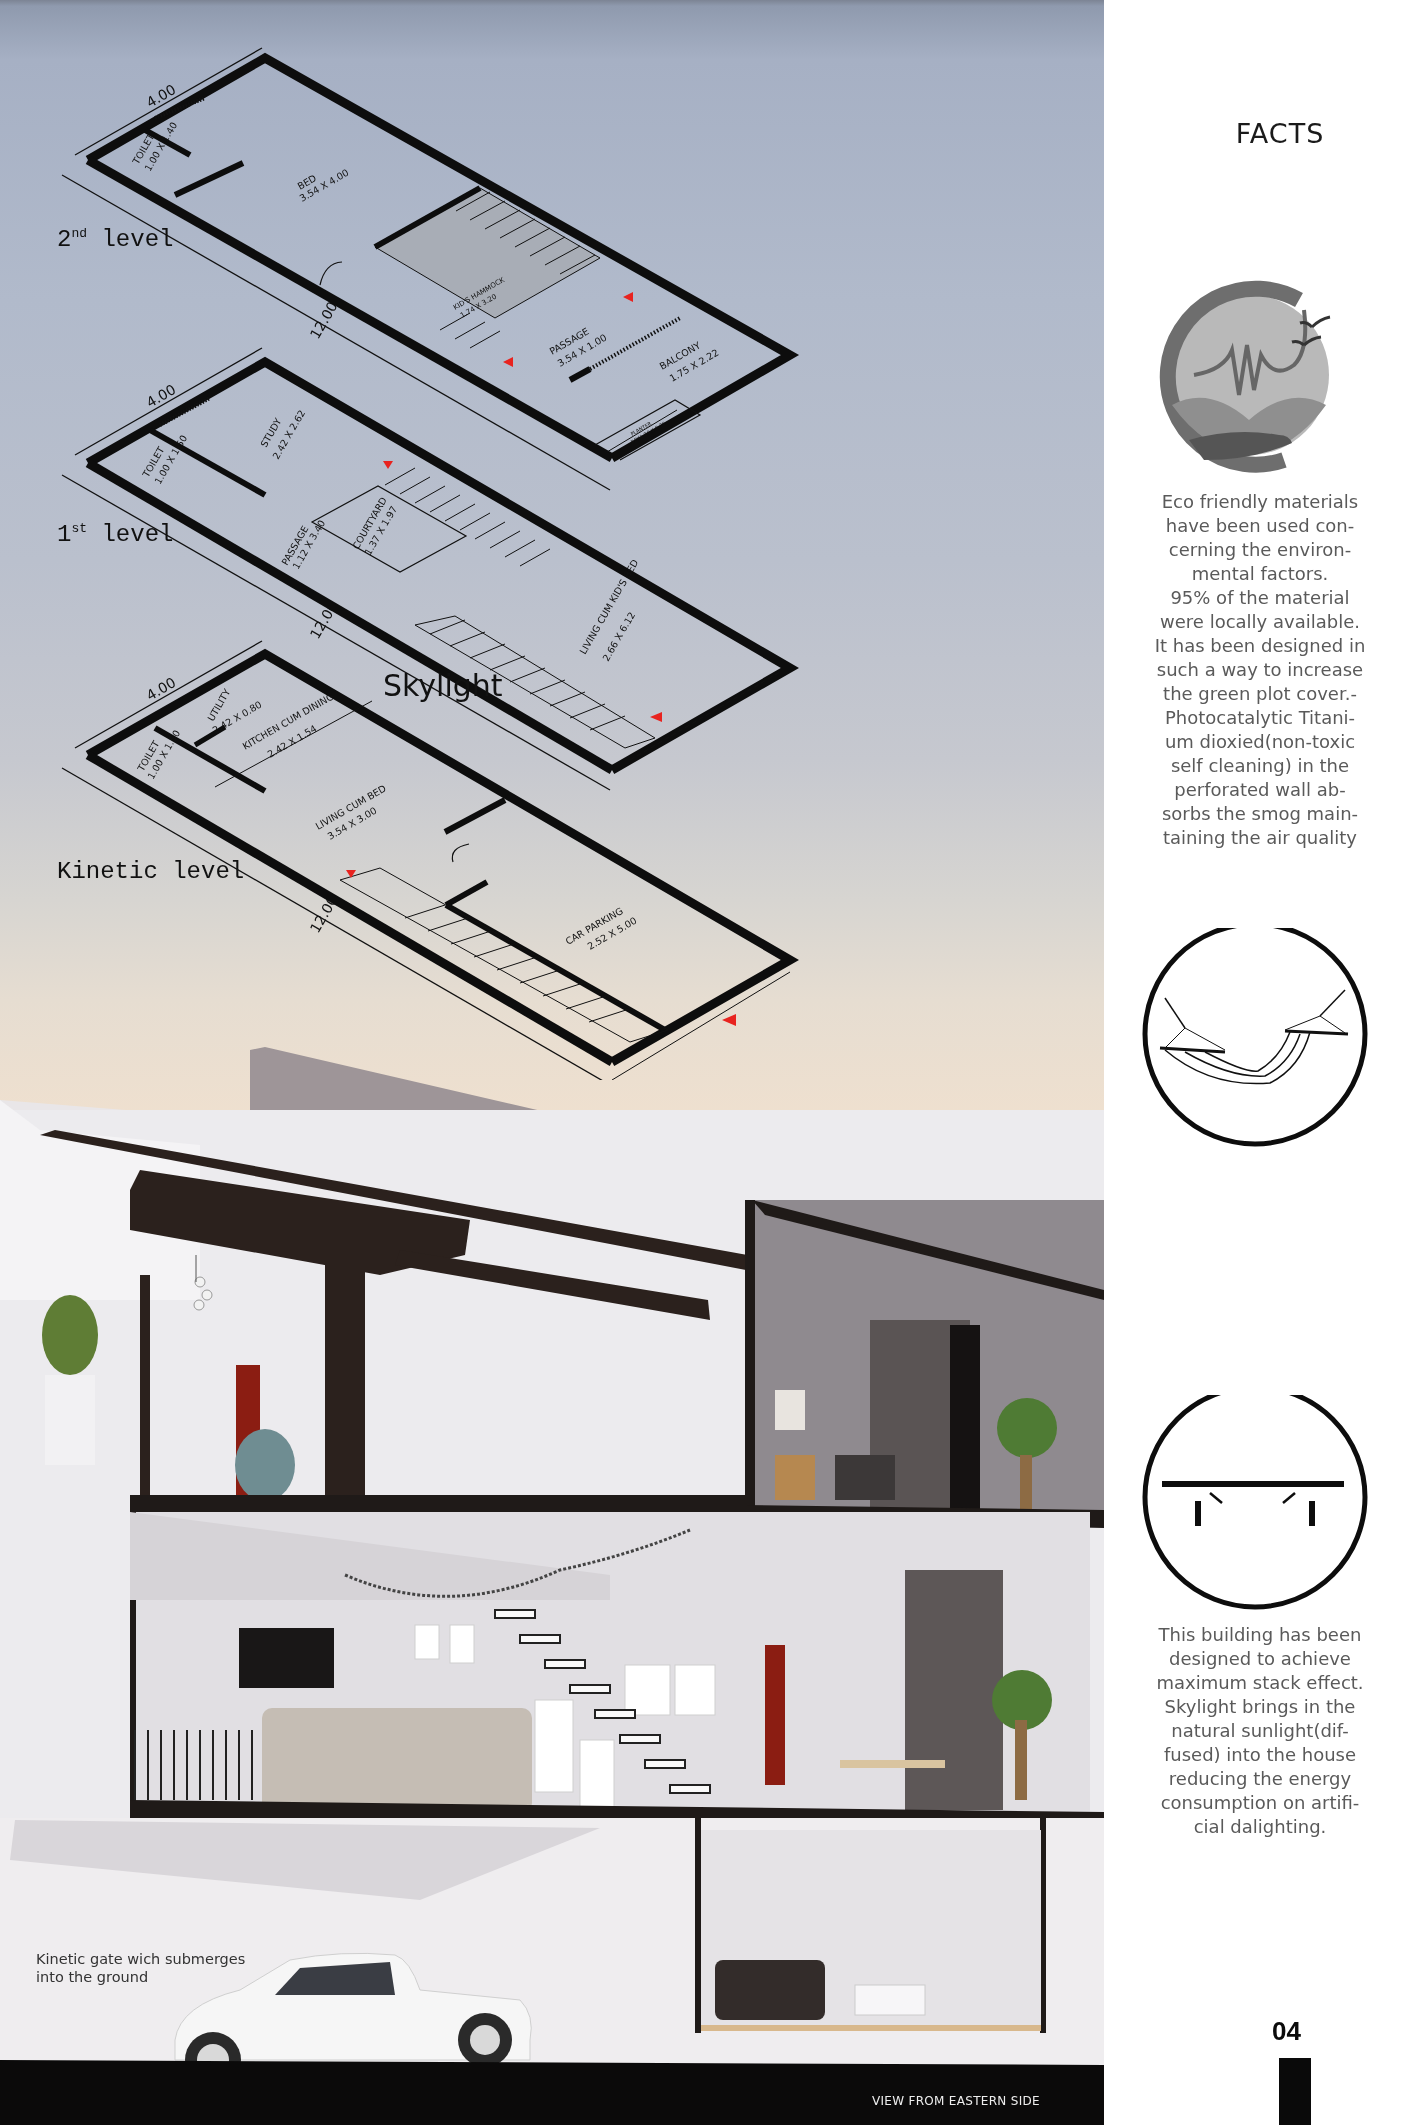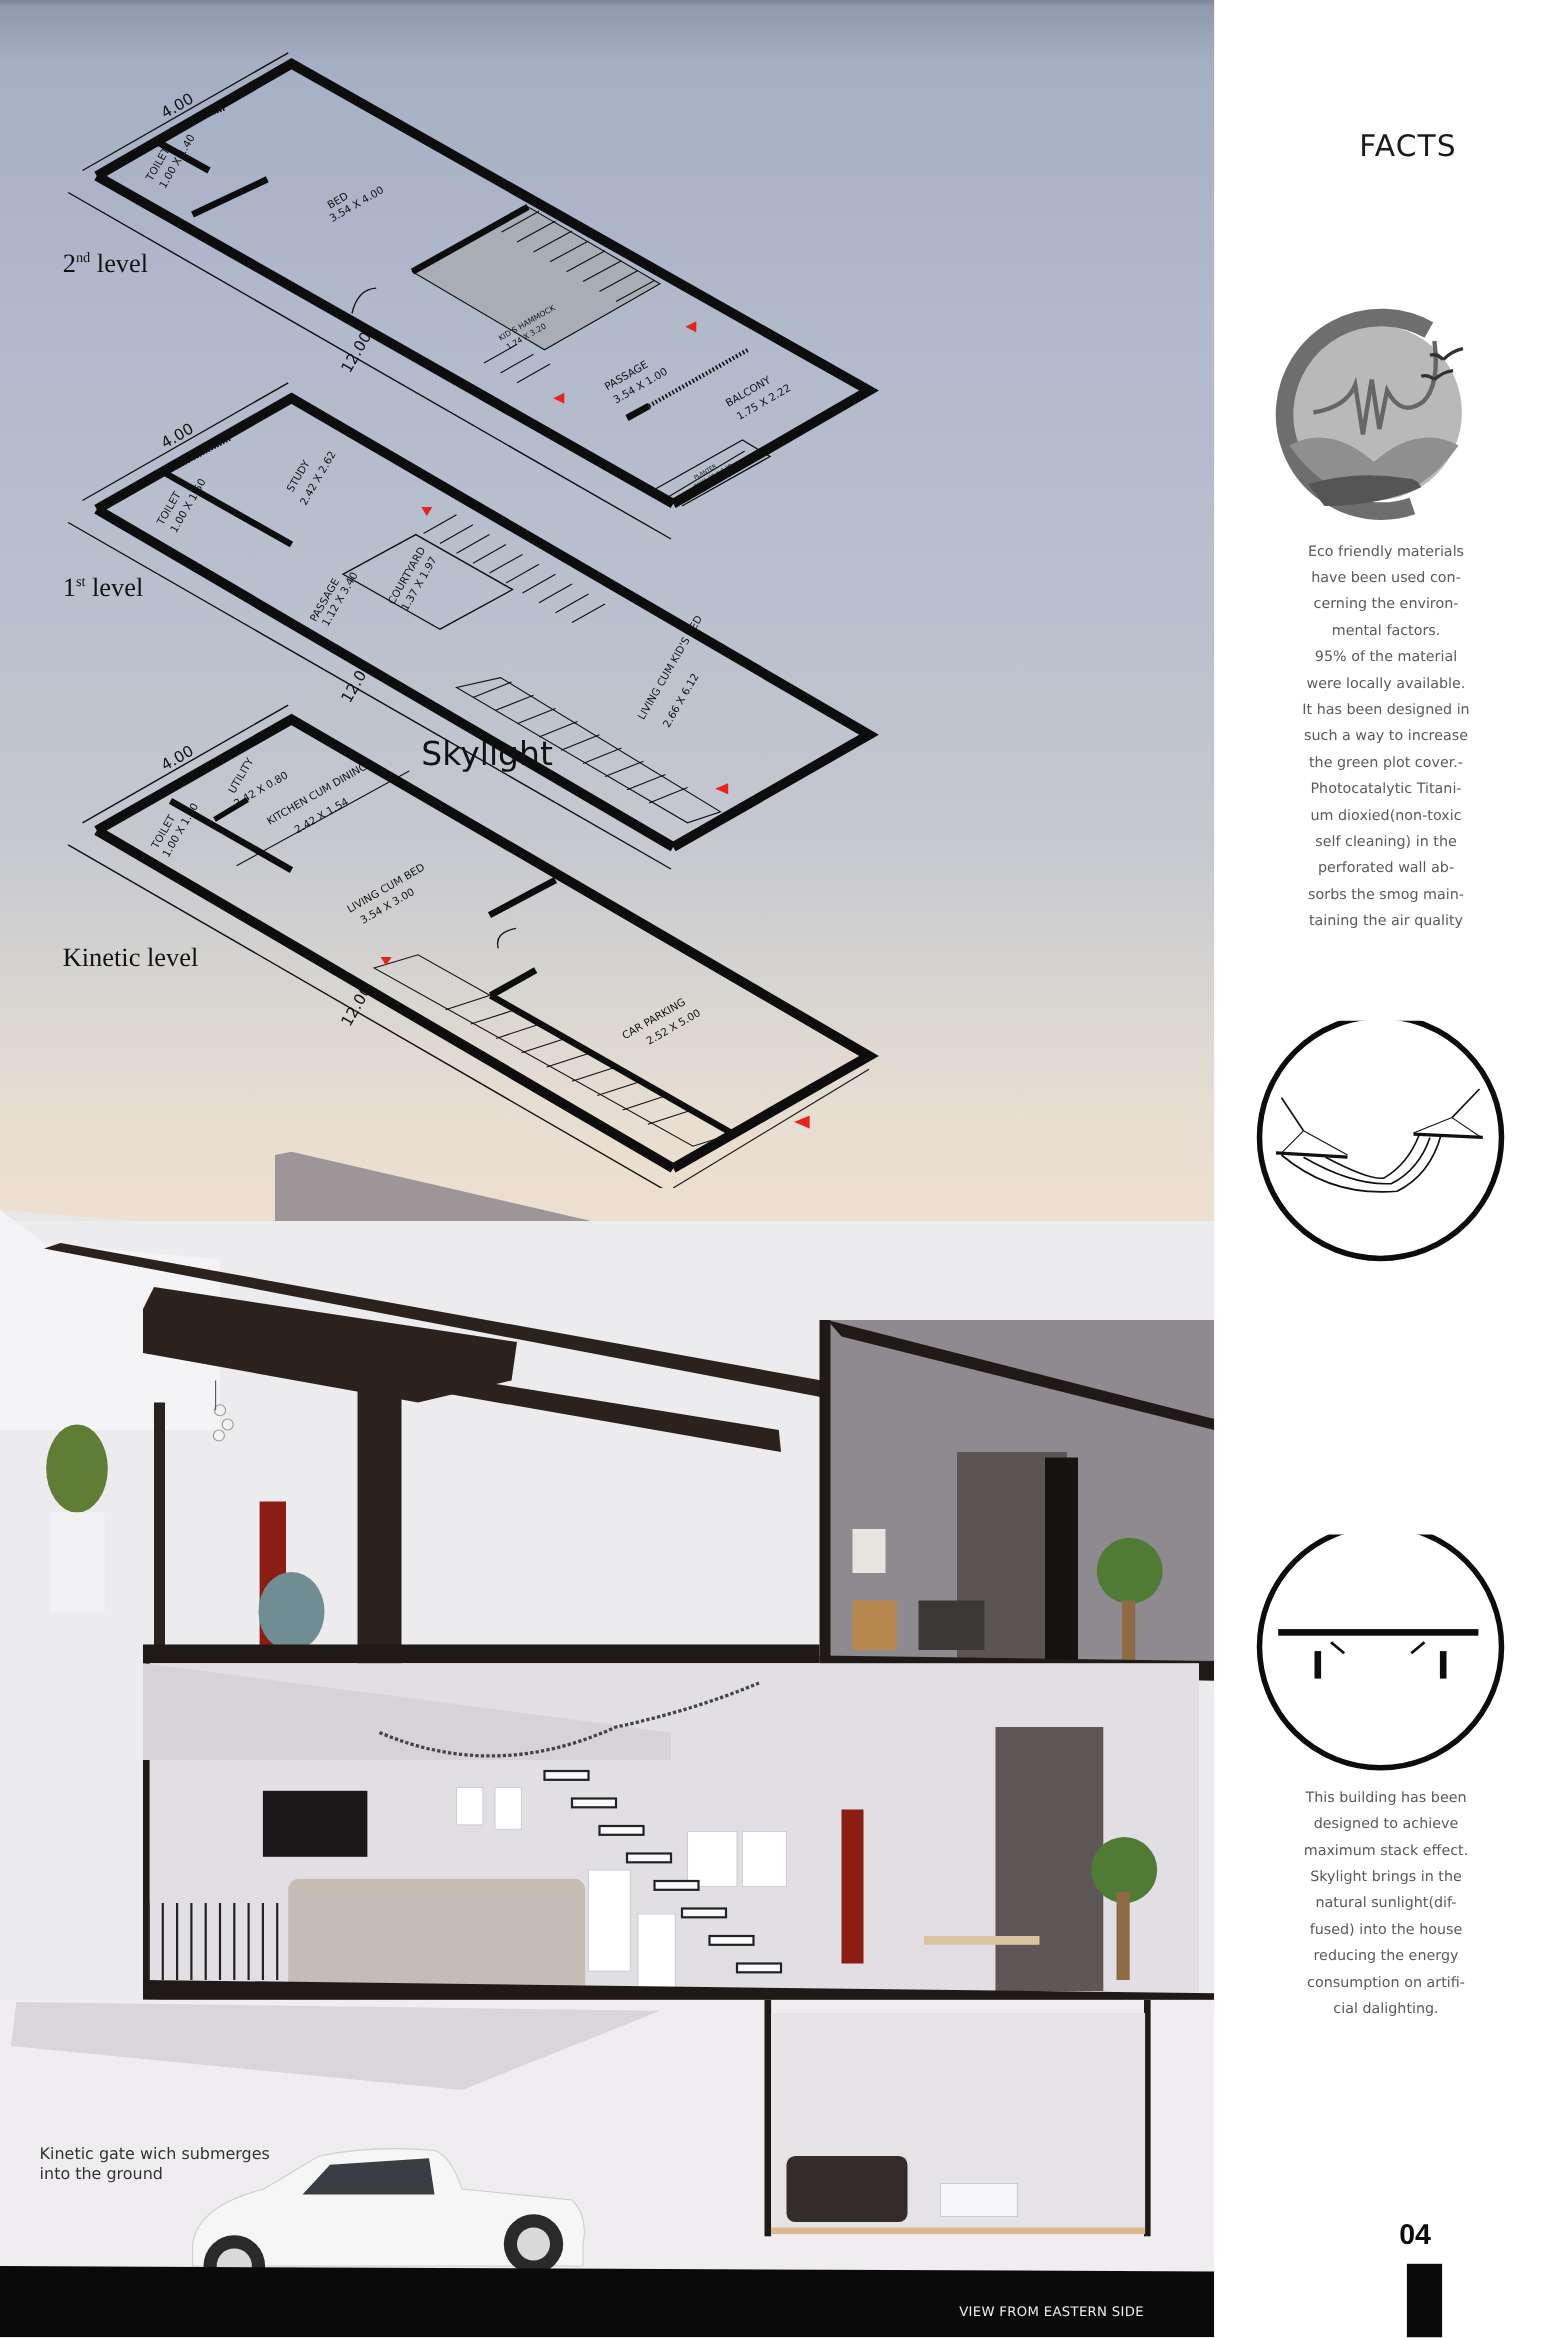--- a/index.html
+++ b/index.html
@@ -2,24 +2,24 @@
 <html><head>
 <meta charset="utf-8">
 <style>
   html,body{margin:0;padding:0;}
   body{width:1416px;height:2125px;position:relative;overflow:hidden;background:#fff;font-family:"DejaVu Sans","Liberation Sans",sans-serif;}
   .left{position:absolute;left:0;top:0;width:1104px;height:2125px;overflow:hidden;
     background:linear-gradient(180deg,#7c8494 0px,#8f9aae 6px,#a6b0c4 60px,#b1bacb 300px,#bac0cd 560px,#c6c8cf 760px,#d7d5d1 900px,#e6ddd1 1000px,#efe0cf 1120px,#f2e6da 1250px,#ece6e2 1400px);}
   .right{position:absolute;left:1104px;top:0;width:312px;height:2125px;background:#fff;}
   .facts-title{position:absolute;top:118px;left:0;width:280px;text-align:center;font-size:27px;color:#1a1a1a;letter-spacing:1px;font-family:"DejaVu Sans",sans-serif;padding-left:36px;}
   .fact-icon{position:absolute;left:40px;width:230px;height:230px;}
-  .fact-text{position:absolute;left:10px;width:292px;text-align:center;font-size:13px;line-height:24px;color:#5a5a5a;white-space:pre-line;font-family:"DejaVu Sans",sans-serif;}
+  .fact-text{position:absolute;left:10px;width:292px;text-align:center;font-size:18px;line-height:24px;color:#5a5a5a;white-space:pre-line;font-family:"DejaVu Sans",sans-serif;}
   .page-num{position:absolute;left:168px;top:2016px;font-size:26px;font-weight:bold;color:#0b0b0b;font-family:"Liberation Sans",sans-serif;}
   .page-bar{position:absolute;left:175px;top:2058px;width:32px;height:67px;background:#0a0a0a;}
-  .level-label{position:absolute;font-size:24px;color:#111;font-family:Liberation Serif, serif;}
+  .level-label{position:absolute;font-size:24px;color:#111;font-family:Liberation Mono, monospace;}
   .level-label sup{font-size:13px;}
   .massing{position:absolute;left:383px;top:668px;font-size:30px;color:#111;font-family:"DejaVu Sans",sans-serif;}
   .plans{position:absolute;left:0;top:0;width:1104px;height:1080px;}
   .render{position:absolute;left:0;top:1040px;width:1104px;height:1085px;}
   .caption-gate{position:absolute;left:36px;top:1950px;font-size:14.5px;line-height:18px;color:#333;white-space:pre-line;font-family:"DejaVu Sans",sans-serif;}
   .caption-view{position:absolute;left:872px;top:2094px;font-size:12px;color:#eee;letter-spacing:0.3px;font-family:"DejaVu Sans",sans-serif;}
   .rt{font-family:"DejaVu Sans",sans-serif;font-size:9.5px;fill:#111;}
   .dim{font-family:"DejaVu Sans",sans-serif;font-size:14px;fill:#111;}
 </style>
 </head>

